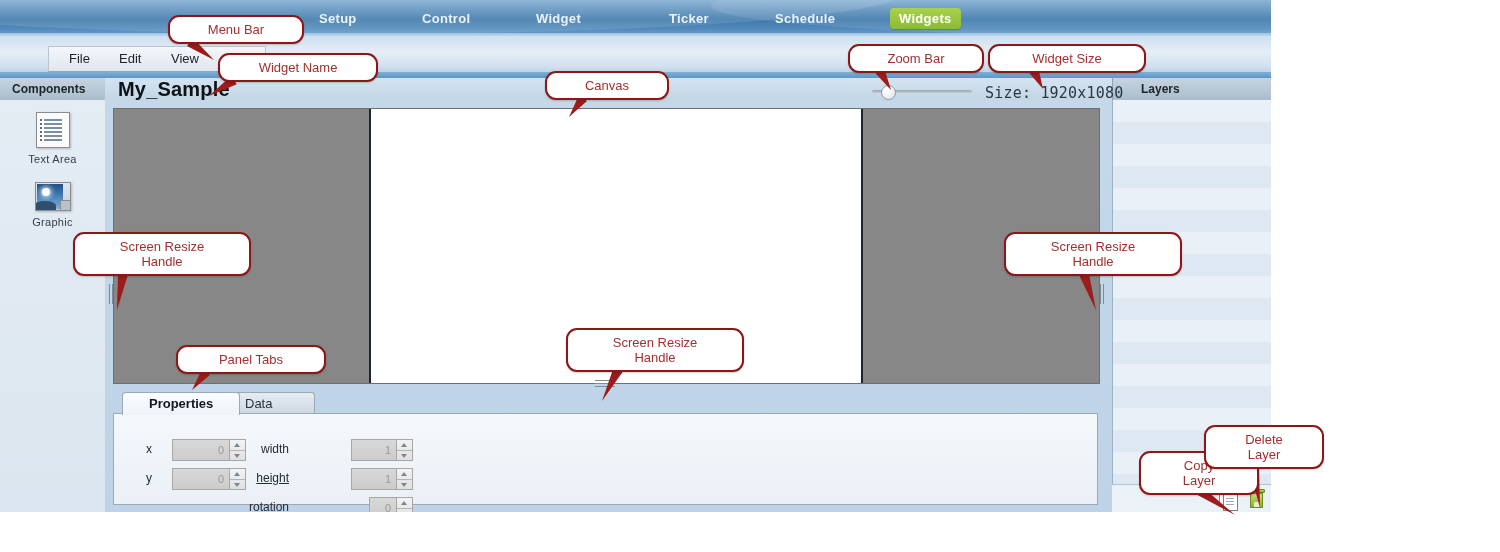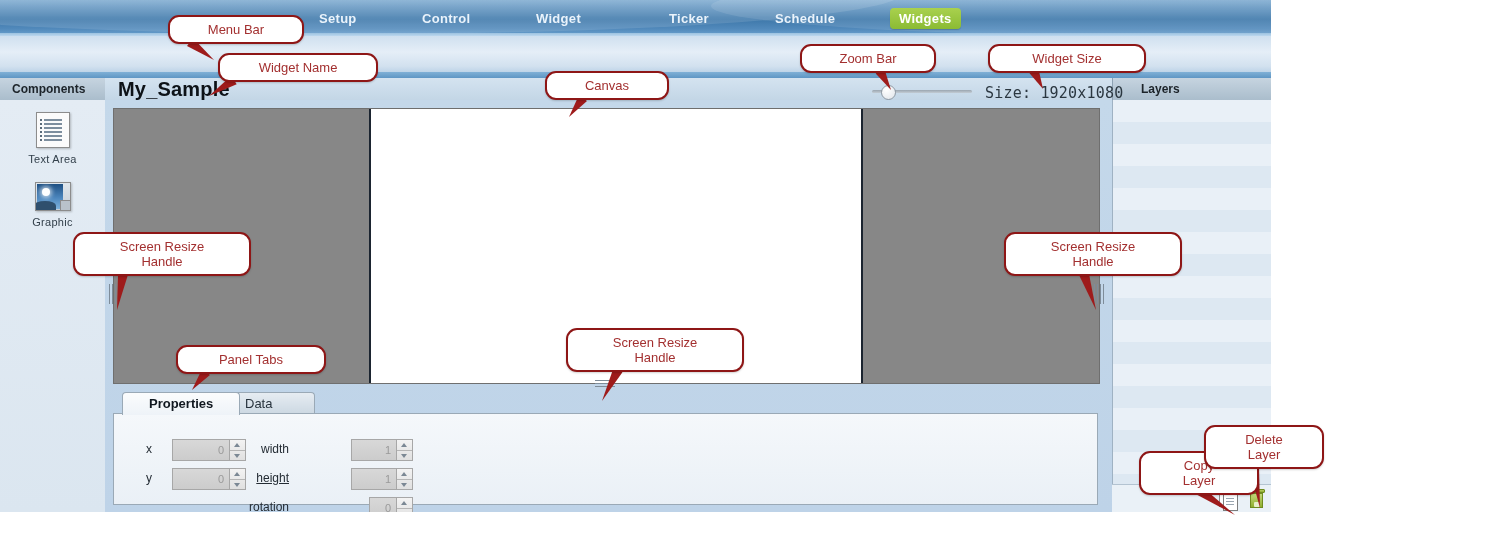--- a/index.html
+++ b/index.html
@@ -162,20 +162,25 @@
         <div class="navitem" style="left: 133px;">Control</div>
         <div class="navitem" style="left: 247px;">Widget</div>
         <div class="navitem" style="left: 380px;">Ticker</div>
         <div class="navitem" style="left: 486px;">Schedule</div>
         <div class="navitem active" style="left: 610px;">Widgets</div>
       </div>
   </div>
   <div class="navbottomline"></div>
 
   <div class="menuband"></div>
+  <div class="menubar" id="menubar">
+      <div class="menu-item" style="left: 20px;">File</div>
+      <div class="menu-item" style="left: 70px;">Edit</div>
+      <div class="menu-item" style="left: 122px;">View</div>
+    </div>
   <div class="underblue" style="position:absolute;left:0;top:72px;width:1271px;height:6px;
        background:linear-gradient(to bottom,#7fb0d6,#5e96c4);"></div>
 
   <div class="hdrrow"></div>
   <div class="hdr-comp-box">
     <div class="hdr-label" style="left:12px;">Components</div>
   </div>
   <div class="hdr-mid-box"></div>
   <div class="hdr-layers-box">
     <div class="hdr-label" style="left:12px;padding-left:16px;">Layers</div>
@@ -333,21 +338,21 @@
       <path d="M 9 16 L 36 30 L 15 8 Z" fill="#9e1b1b"></path>
     </svg>
     <div class="callout" style="left: 218px; top: 53px; width: 102px;">Widget Name</div>
     <svg class="tail" width="49" height="40" style="left: 197px; top: 68px;">
       <path d="M 34.30473151788316 7.788642996692443 L 12 28 L 39.69526848211684 16.21135700330756 Z" fill="#9e1b1b"></path>
     </svg>
     <div class="callout" style="left: 545px; top: 71px; width: 66px;">Canvas</div>
     <svg class="tail" width="38" height="43" style="left: 557px; top: 86px;">
       <path d="M 21.97472081323316 9.03400480975075 L 12 31 L 30.02527918676684 14.96599519024925 Z" fill="#9e1b1b"></path>
     </svg>
-    <div class="callout" style="left: 800px; top: 44px; width: 78px;">Zoom Bar</div>
+    <div class="callout" style="left: 848px; top: 44px; width: 78px;">Zoom Bar</div>
     <svg class="tail" width="35" height="43" style="left: 868px; top: 59px;">
       <path d="M 7.672868572594369 14.505181352708522 L 23 31 L 16.327131427405632 9.494818647291478 Z" fill="#9e1b1b"></path>
     </svg>
     <div class="callout" style="left: 988px; top: 44px; width: 100px;">Widget Size</div>
     <svg class="tail" width="33" height="42" style="left: 1022px; top: 59px;">
       <path d="M 7.52786404500042 14.23606797749979 L 21 30 L 16.47213595499958 9.76393202250021 Z" fill="#9e1b1b"></path>
     </svg>
     <div class="callout" style="left: 73px; top: 232px; width: 120px;">Screen Resize
 Handle</div>
     <svg class="tail" width="30" height="60" style="left: 105px; top: 262px;">

